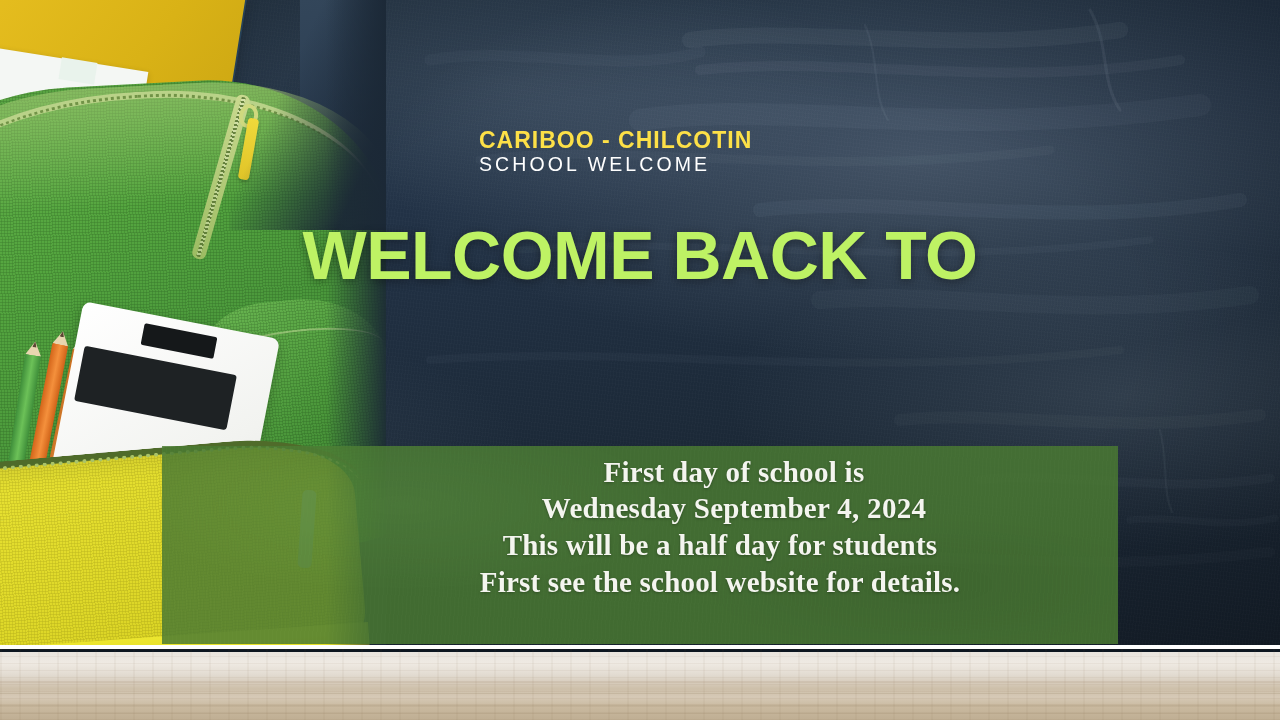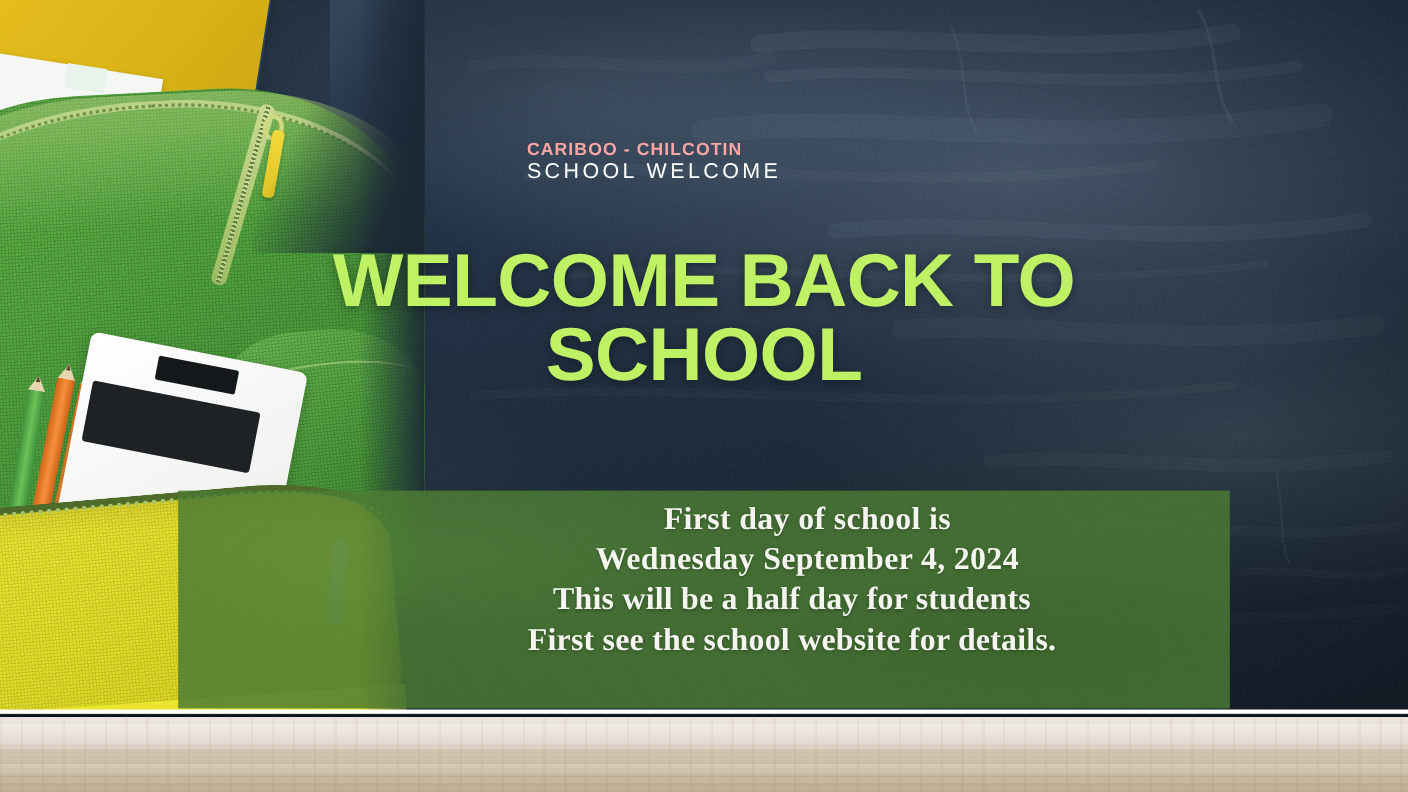--- a/index.html
+++ b/index.html
@@ -222,21 +222,21 @@
 
   
   .logo{
     position:absolute; left:479px; top:128px; z-index:8;
     display:flex; align-items:center; gap:10px;
   }
   .logo-mark{ width:96px; height:66px; flex:0 0 auto; position:relative;}
   .logo-mark svg{ display:block; }
   .logo-text{ display:flex; flex-direction:column; justify-content:center; }
   .logo-l1{
-    color:#fca5a5; font-weight:bold; font-size:16px; letter-spacing:1.0px;
+    color:#fde047; font-weight:bold; font-size:23px; letter-spacing:1.0px;
     line-height:1.08; font-family:"Liberation Sans", sans-serif; white-space:nowrap;
   }
   .logo-l2{
     color:#ffffff; font-weight:normal; font-size:19.5px; letter-spacing:3.1px;
     line-height:1.18; font-family:"Liberation Sans", sans-serif; white-space:nowrap;
   }
 
   
   .headline{
     position:absolute; left:0; right:0; top:222px; z-index:8;
@@ -374,21 +374,20 @@
 
   <div class="logo">
     <div class="logo-text">
       <div class="logo-l1">CARIBOO - CHILCOTIN</div>
       <div class="logo-l2">SCHOOL WELCOME</div>
     </div>
   </div>
 
   <div class="headline">
     <span>WELCOME BACK TO</span>
-    <span class="l2">SCHOOL</span>
   </div>
 
   <div class="banner">
     <div class="tex"></div>
     <div class="banner-inner">
       <div class="bn-grp1">
         <div>First day of school is</div>
         <div>Wednesday September 4, 2024</div>
       </div>
       <div class="bn-grp2">

